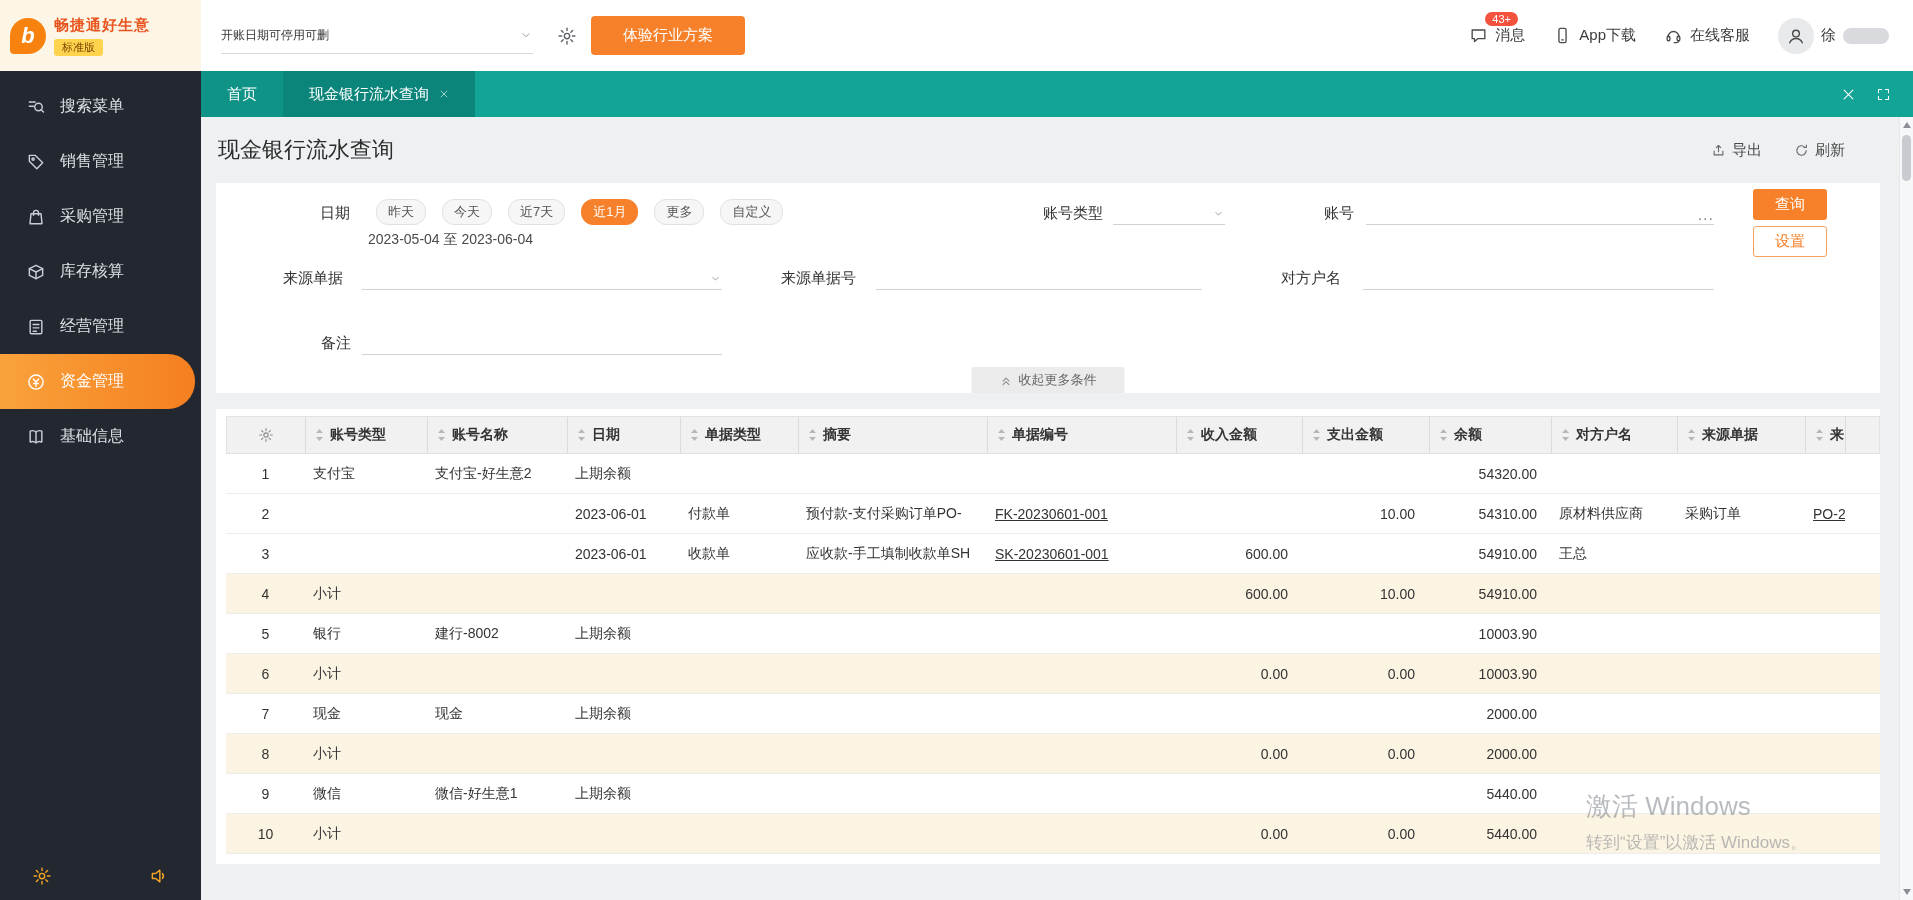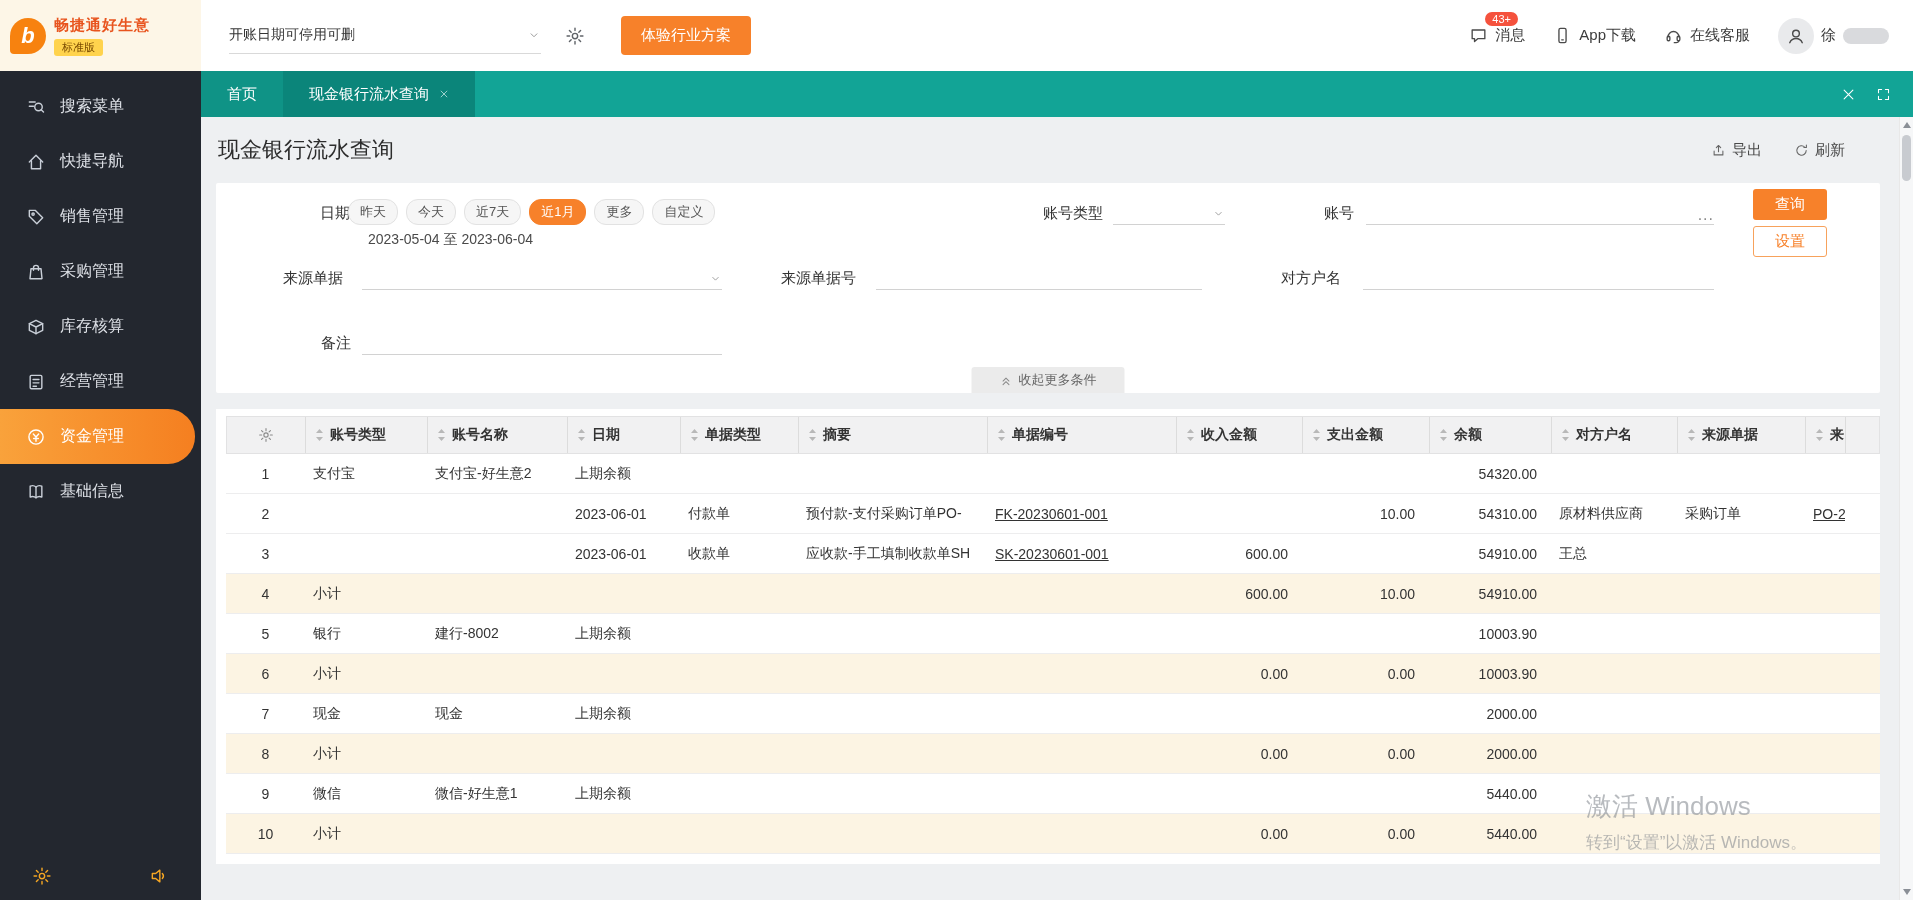--- a/index.html
+++ b/index.html
@@ -20,25 +20,25 @@
   .menu { padding-top:8px; }
   .menu-item { height:55px; display:flex; align-items:center; gap:14px; padding-left:26px; color:#dde0e6; font-size:16px; cursor:pointer; }
   .menu-item svg { color:#c9cfd8; }
   .menu-item.active { width:195px; background:linear-gradient(90deg,#f9a23b,#f57f20); border-radius:0 27px 27px 0; color:#fff; }
   .menu-item.active svg { color:#fff; }
   .sidebar-bottom { position:absolute; bottom:0; left:0; width:100%; height:48px; display:flex; align-items:center;
     justify-content:space-between; padding:0 32px; color:#f5a623; }
 
   
   .topbar { position:absolute; left:201px; top:0; width:1712px; height:71px; background:#fff; display:flex; align-items:center; z-index:4; }
-  .workspace-select { margin-left:28px; width:312px; height:36px; border-bottom:1px solid #d9d9d9;
-    display:flex; align-items:center; justify-content:space-between; font-size:14px; color:#333; cursor:pointer; }
+  .workspace-select { margin-left:20px; width:312px; height:36px; border-bottom:1px solid #d9d9d9;
+    display:flex; align-items:center; justify-content:space-between; font-size:12px; color:#333; cursor:pointer; }
   .workspace-select .caret { color:#9a9a9a; }
   .topbar-gear { margin-left:24px; color:#5f6368; cursor:pointer; }
-  .cta-btn { margin-left:36px; background:#f7812a; color:#fff; border:none; font-size:15px; padding:10px 20px; border-radius:4px; cursor:pointer; }
+  .cta-btn { margin-left:14px; background:#f7812a; color:#fff; border:none; font-size:15px; padding:10px 32px; border-radius:4px; cursor:pointer; }
   .topbar-right { margin-left:auto; display:flex; align-items:center; gap:28px; padding-right:24px; }
   .topbar-item { display:flex; align-items:center; gap:7px; font-size:15px; color:#3c3c3c; position:relative; cursor:pointer; }
   .topbar-item svg { color:#4a4a4a; }
   .msg-badge { position:absolute; top:-14px; left:16px; background:#f5523d; color:#fff; font-size:11px; padding:1px 7px; border-radius:9px; }
   .avatar { width:36px; height:36px; border-radius:50%; background:#e9eaec; display:flex; align-items:center; justify-content:center; color:#b4b8bf; cursor:pointer; }
   .user-name { font-size:15px; color:#3c3c3c; }
   .user-blob { width:46px; height:16px; background:#d9dadd; border-radius:8px; }
 
   
   .tabbar { position:absolute; left:201px; top:71px; width:1712px; height:46px; background:#12a496; display:flex; align-items:stretch; z-index:4; }
@@ -54,21 +54,21 @@
   .page-header { height:66px; display:flex; align-items:center; padding:0 54px 0 17px; }
   .page-title { font-size:22px; font-weight:500; color:#2d2d2d; }
   .page-tools { margin-left:auto; display:flex; gap:32px; }
   .tool-btn { display:flex; align-items:center; gap:6px; font-size:15px; color:#4a4a4a; cursor:pointer; }
   .tool-btn svg { color:#666; }
 
   
   .filter-panel { position:absolute; left:15px; top:66px; width:1664px; height:210px; background:#fff; border-radius:2px; }
   .f-label { position:absolute; font-size:15px; color:#333; white-space:nowrap; }
   .f-line { position:absolute; height:30px; border-bottom:1px solid #d2d2d2; display:flex; align-items:flex-end; justify-content:flex-end; padding-bottom:4px; color:#999; }
-  .chips { position:absolute; left:132px; top:16px; display:flex; gap:8px;justify-content:center; }
+  .chips { position:absolute; left:160px; top:16px; display:flex; gap:16px;justify-content:center; }
   .chip { font-size:13px; color:#555; background:#f6f6f6; border:1px solid #e2e2e2; border-radius:12px; padding:3px 11px; cursor:pointer; white-space:nowrap; }
   .chip.active { background:#f7812a; border-color:#f7812a; color:#fff; }
   .range-text { position:absolute; left:152px; top:48px; font-size:14px; color:#4a4a4a; }
   .query-btn { position:absolute; left:1537px; top:6px; width:74px; height:31px; background:#f7812a; color:#fff; border:none; border-radius:3px; font-size:15px; cursor:pointer; }
   .settings-btn { position:absolute; left:1537px; top:43px; width:74px; height:31px; background:#fff; color:#f7812a; border:1px solid #f7a25c; border-radius:3px; font-size:15px; cursor:pointer; }
   .ellipsis-btn { font-size:16px; color:#888; letter-spacing:1px; cursor:pointer; line-height:10px; }
   .collapse-btn { position:absolute; bottom:0; left:50%; transform:translateX(-50%); height:26px; background:#ebebeb;
     color:#666; font-size:13px; display:flex; align-items:center; gap:6px; padding:0 28px; border-radius:3px 3px 0 0; cursor:pointer; white-space:nowrap; }
   .collapse-btn svg { color:#888; }
 
@@ -114,29 +114,20 @@
   <div class="menu">
     <div class="menu-item">
       <span>
           <svg class="ic" width="20" height="20" viewBox="0 0 24 24">
             <path d="M4 6h7M4 11h5"></path>
             <circle cx="15" cy="12" r="4.5"></circle>
             <path d="M18.2 15.2 21 18"></path>
           </svg>
         </span>
       <span>搜索菜单</span>
-    </div>
-    <div class="menu-item">
-      <span>
-          <svg class="ic" width="20" height="20" viewBox="0 0 24 24">
-            <path d="M4 12 12 4l8 8"></path>
-            <path d="M6.5 10.5V20h11v-9.5"></path>
-          </svg>
-        </span>
-      <span>快捷导航</span>
     </div>
     <div class="menu-item">
       <span>
           <svg class="ic" width="20" height="20" viewBox="0 0 24 24">
             <path d="M4 4h7l9 9-7 7-9-9z"></path>
             <circle cx="8.5" cy="8.5" r="1.4"></circle>
           </svg>
         </span>
       <span>销售管理</span>
     </div>

